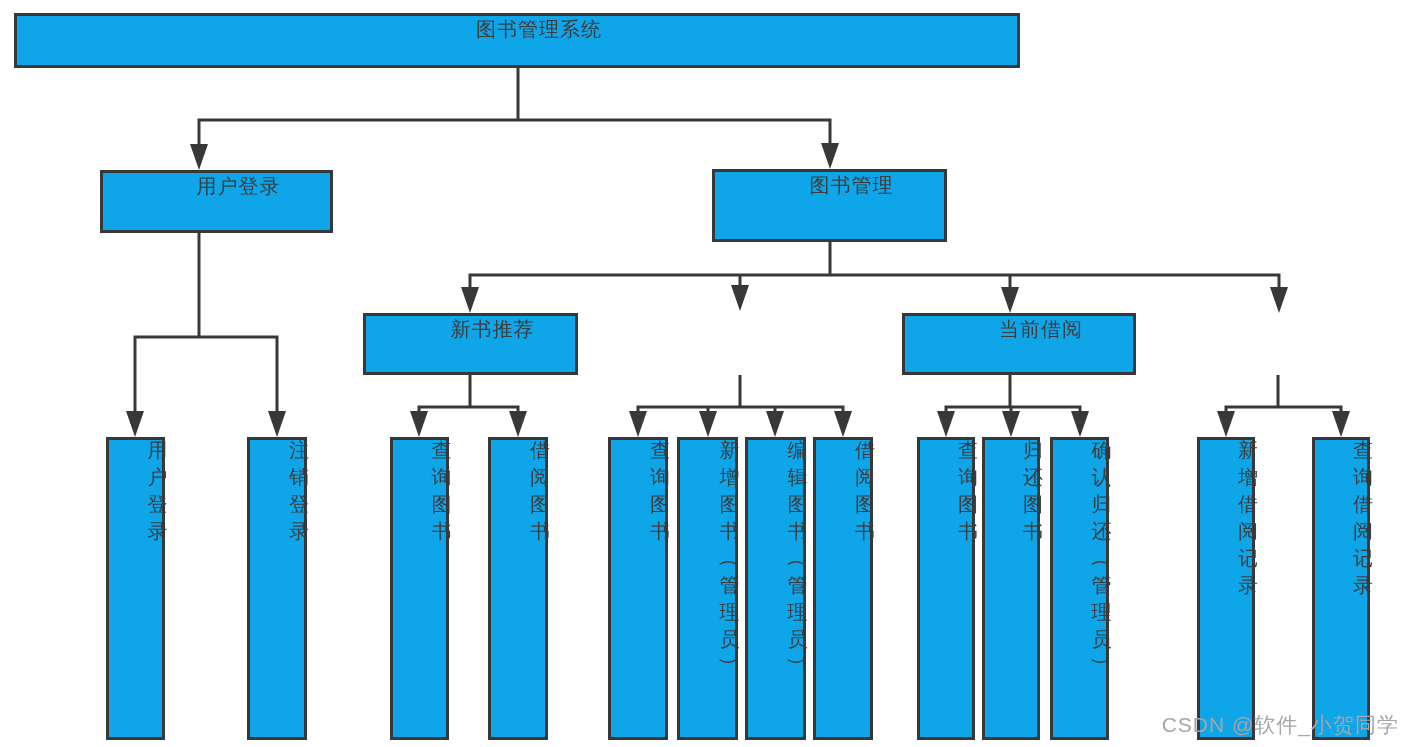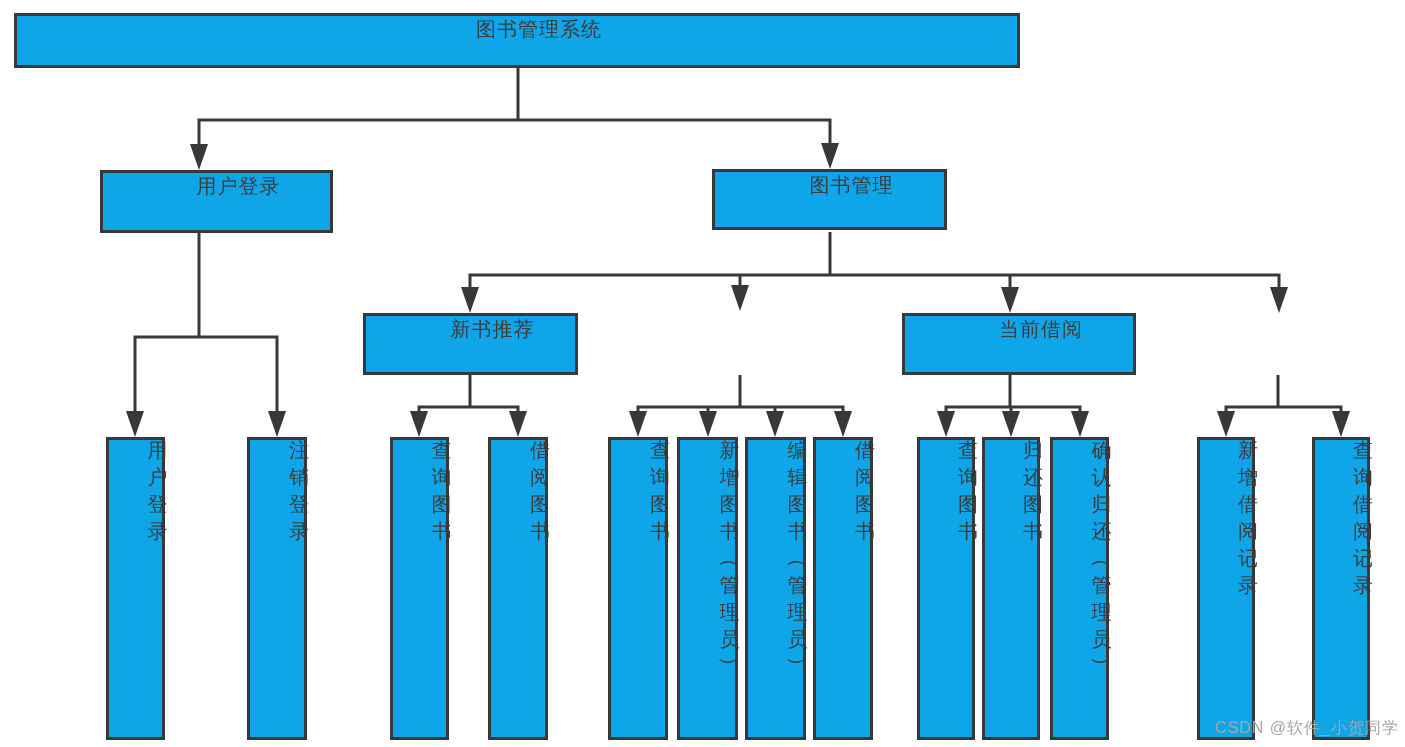--- a/index.html
+++ b/index.html
@@ -34,21 +34,21 @@
   .v-text{
     display:flex;flex-direction:column;align-items:center;
     gap:7px;line-height:1;font-size:20px;color:var(--text-color);
   }
   .v-text span{display:block;}
   .v-text span.rot{transform:rotate(90deg);}
   .watermark{
     position:absolute;
     right:6px;bottom:8px;
     color:var(--wm-color);
-    font-size:16px;
+    font-size:21px;
     letter-spacing:1px;
     z-index:5;
     white-space:nowrap;
   }
 </style>
 </head>
 <body>
 
 <div class="canvas">
 
@@ -99,21 +99,21 @@
     </g>
   </svg>
 
   <div class="node" style="left:14px;top:13px;width:1006px;height:55px">
     <span>图书管理系统</span>
   </div>
 
   <div class="node" style="left:100px;top:170px;width:233px;height:63px">
     <span>用户登录</span>
   </div>
-  <div class="node" style="left:712px;top:169px;width:235px;height:61px">
+  <div class="node" style="left:712px;top:169px;width:235px;height:73px">
     <span>图书管理</span>
   </div>
 
   <div class="node" style="left:363px;top:313px;width:215px;height:62px">
     <span>新书推荐</span>
   </div>
   <div class="node" style="left:902px;top:313px;width:234px;height:62px">
     <span>当前借阅</span>
   </div>
 

